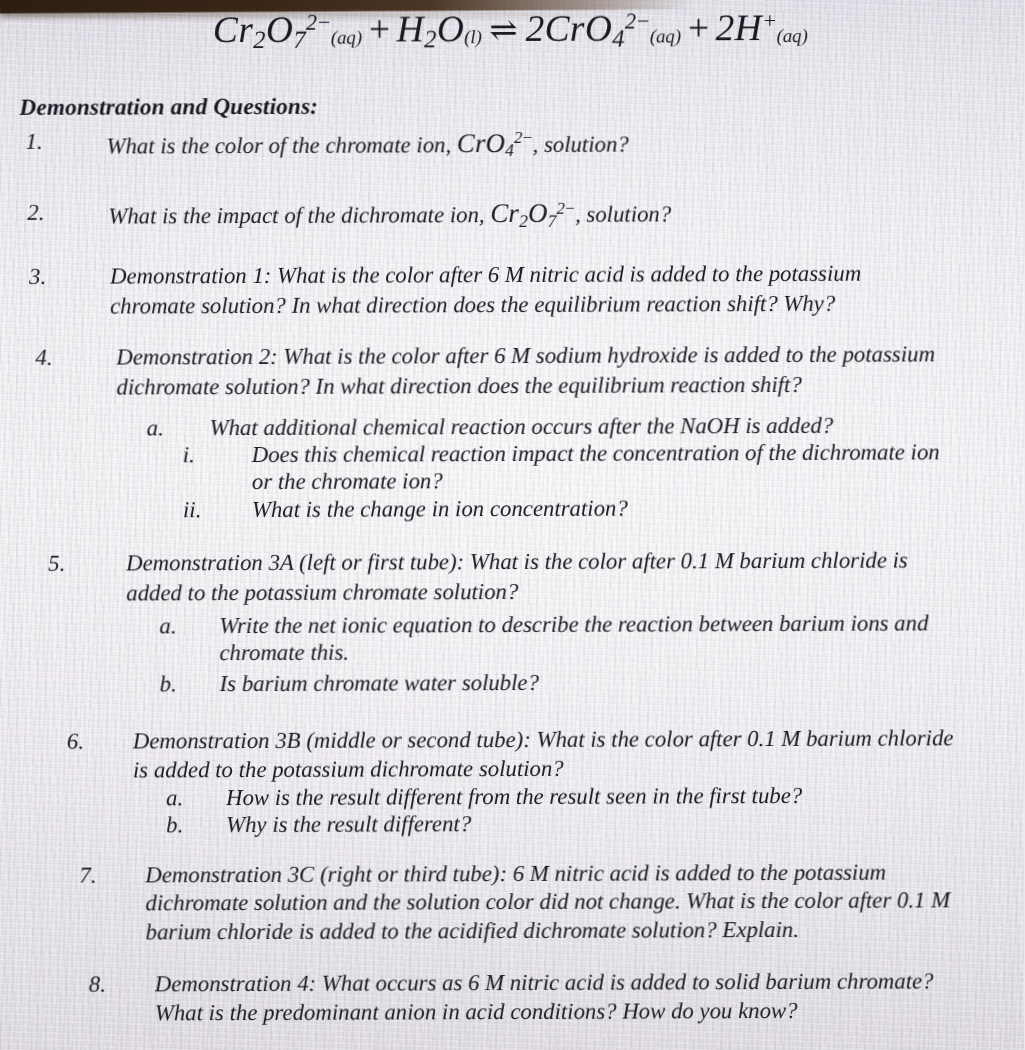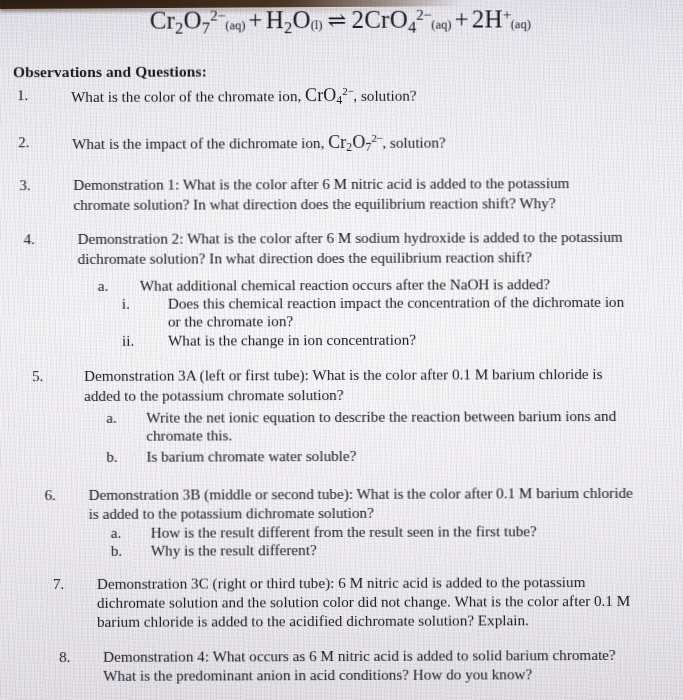--- a/index.html
+++ b/index.html
@@ -18,20 +18,21 @@
 
   
   #page {
     position: relative;
     width: 683px;
     height: 700px;
     overflow: hidden;
     background:
       radial-gradient(ellipse 120% 70% at 50% 42%, rgba(255,255,255,0.55) 0%, rgba(255,255,255,0.0) 70%),
       linear-gradient(178deg, #dedde6 0%, #e6e5ec 8%, #ecebf0 24%, #efeef2 45%, #eceaef 66%, #e6e4ea 86%, #dedbe2 100%);
+    font-style: italic;
   }
 
   
   #moire-a, #moire-b, #moire-c, #grain {
     position: absolute;
     inset: 0;
     pointer-events: none;
   }
   #moire-a {
     background-image: repeating-linear-gradient(
@@ -170,21 +171,21 @@
   <div id="grain"></div>
   <div id="top-bezel"></div>
   <div id="top-bezel-soft"></div>
 
   <div id="content">
 
     <div class="eq">
       <span><span>Cr</span><span class="sub">2</span><span>O</span><span class="sub">7</span><span class="sup">2−</span><span class="st">(aq)</span></span><span class="op">+</span><span><span>H</span><span class="sub">2</span><span>O</span><span class="st">(l)</span></span><span class="arrow">⇌</span><span><span>2</span><span>CrO</span><span class="sub">4</span><span class="sup">2−</span><span class="st">(aq)</span></span><span class="op">+</span><span><span>2</span><span>H</span><span class="sup">+</span><span class="st">(aq)</span></span>
     </div>
 
-    <div class="heading">Observations and Questions:</div>
+    <div class="heading">Demonstration and Questions:</div>
 
     <div class="num" style="left:18px; top:84px;">1.</div>
     <div class="item" style="left:72px; top:84px; width:590px;"><span>What is the color of the chromate ion, </span><span class="chem"><span>CrO</span><span class="sub">4</span><span class="sup">2−</span></span><span>, solution?</span></div>
 
     <div class="num" style="left:19px; top:131px;">2.</div>
     <div class="item" style="left:73px; top:131px; width:590px;"><span>What is the impact of the dichromate ion, </span><span class="chem"><span>Cr</span><span class="sub">2</span><span>O</span><span class="sub">7</span><span class="sup">2−</span></span><span>, solution?</span></div>
 
     <div class="num" style="left:20px; top:174px;">3.</div>
     <div class="item" style="left:74px; top:174px;">Demonstration 1: What is the color after 6 M nitric acid is added to the potassium</div>
     <div class="item" style="left:74px; top:194px;">chromate solution? In what direction does the equilibrium reaction shift? Why?</div>

